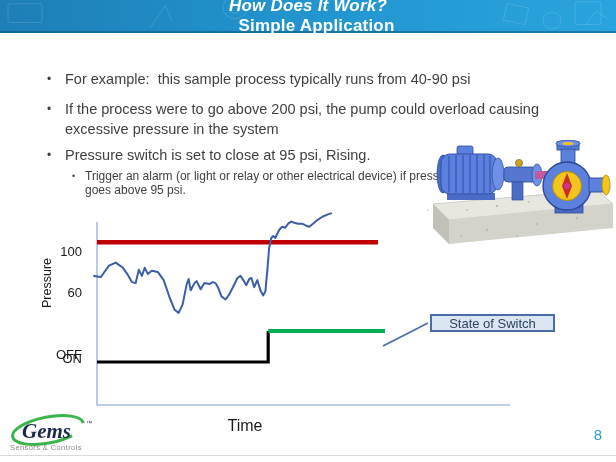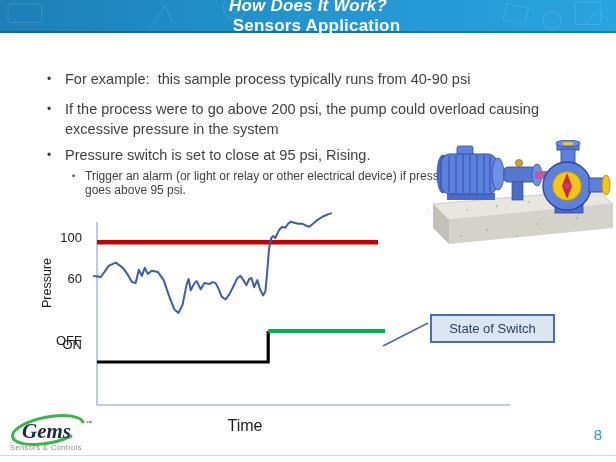--- a/index.html
+++ b/index.html
@@ -20,28 +20,28 @@
   
   .bullet-row{position:absolute;display:flex;color:#3f3f3f;}
   .bullet-dot{width:18px;flex:0 0 18px;text-align:left;padding-left:2px;}
   .lvl1{font-size:14.5px;line-height:19.5px;}
   .lvl1 .bullet-dot{font-size:12px;line-height:19.5px;}
   .lvl2{font-size:12px;line-height:14px;}
   .lvl2 .bullet-dot{width:13px;flex:0 0 13px;font-size:9px;line-height:14px;}
   .b-lead{}
   .pre{white-space:pre-wrap;}
   
-  .axis-lab{position:absolute;color:#1a1a1a;font-size:13px;text-align:right;width:34px;}
+  .axis-lab{position:absolute;color:#1a1a1a;font-size:13px;text-align:right;width:34px;margin-top:14px;}
   .ylabel-rot{position:absolute;left:47px;top:283px;transform:translate(-50%,-50%) rotate(-90deg);
     font-size:12.5px;color:#1a1a1a;white-space:nowrap;}
   .xlabel{position:absolute;left:203px;top:417px;width:84px;text-align:center;font-size:16px;color:#1a1a1a;}
   .chart-svg{position:absolute;left:0;top:0;pointer-events:none;}
   
   .switch-box{
-    position:absolute;left:430px;top:314px;width:125px;height:29px;
+    position:absolute;left:430px;top:314px;width:125px;height:18px;
     background:#dce6f2;border:2px solid #4a6da8;box-sizing:border-box;
     display:flex;align-items:center;justify-content:center;
     font-size:13px;color:#2c415e;
   }
   
   .pump{position:absolute;left:427px;top:140px;width:187px;height:112px;}
   
   .logo{position:absolute;left:6px;top:413px;width:100px;height:44px;}
   .page-num{position:absolute;right:14px;top:426px;font-size:15px;color:#2e9ad2;}
   .bottom-edge{position:absolute;left:0;top:455px;width:616px;height:1px;background:#dadada;}
@@ -58,21 +58,21 @@
         <circle cx="235" cy="8" r="12"></circle>
         <circle cx="235" cy="8" r="6"></circle>
         <path d="M150,30 L165,6 L172,22"></path>
         <rect x="505" y="6" width="22" height="18" transform="rotate(12 516 15)"></rect>
         <circle cx="552" cy="22" r="9"></circle>
         <rect x="575" y="2" width="26" height="24" rx="2"></rect>
         <path d="M586,26 l10,-14 l12,8"></path>
       </g>
     </svg>
     <span class="title-italic">How Does It Work?</span>
-    <span class="title-rest">Sensors Application</span>
+    <span class="title-rest">Simple Application</span>
   </div>
 
   <div class="bullet-row lvl1" style="left:45px;top:70px;width:520px;">
     <span class="bullet-dot">•</span>
     <span class="pre"><span class="b-lead">For example:</span><span>  this sample process typically runs from 40-90 psi</span></span>
   </div>
 
   <div class="bullet-row lvl1" style="left:45px;top:100px;width:512px;">
     <span class="bullet-dot">•</span>
     <span style="max-width:498px;">If the process were to go above 200 psi, the pump could overload causing excessive pressure in the system</span>

